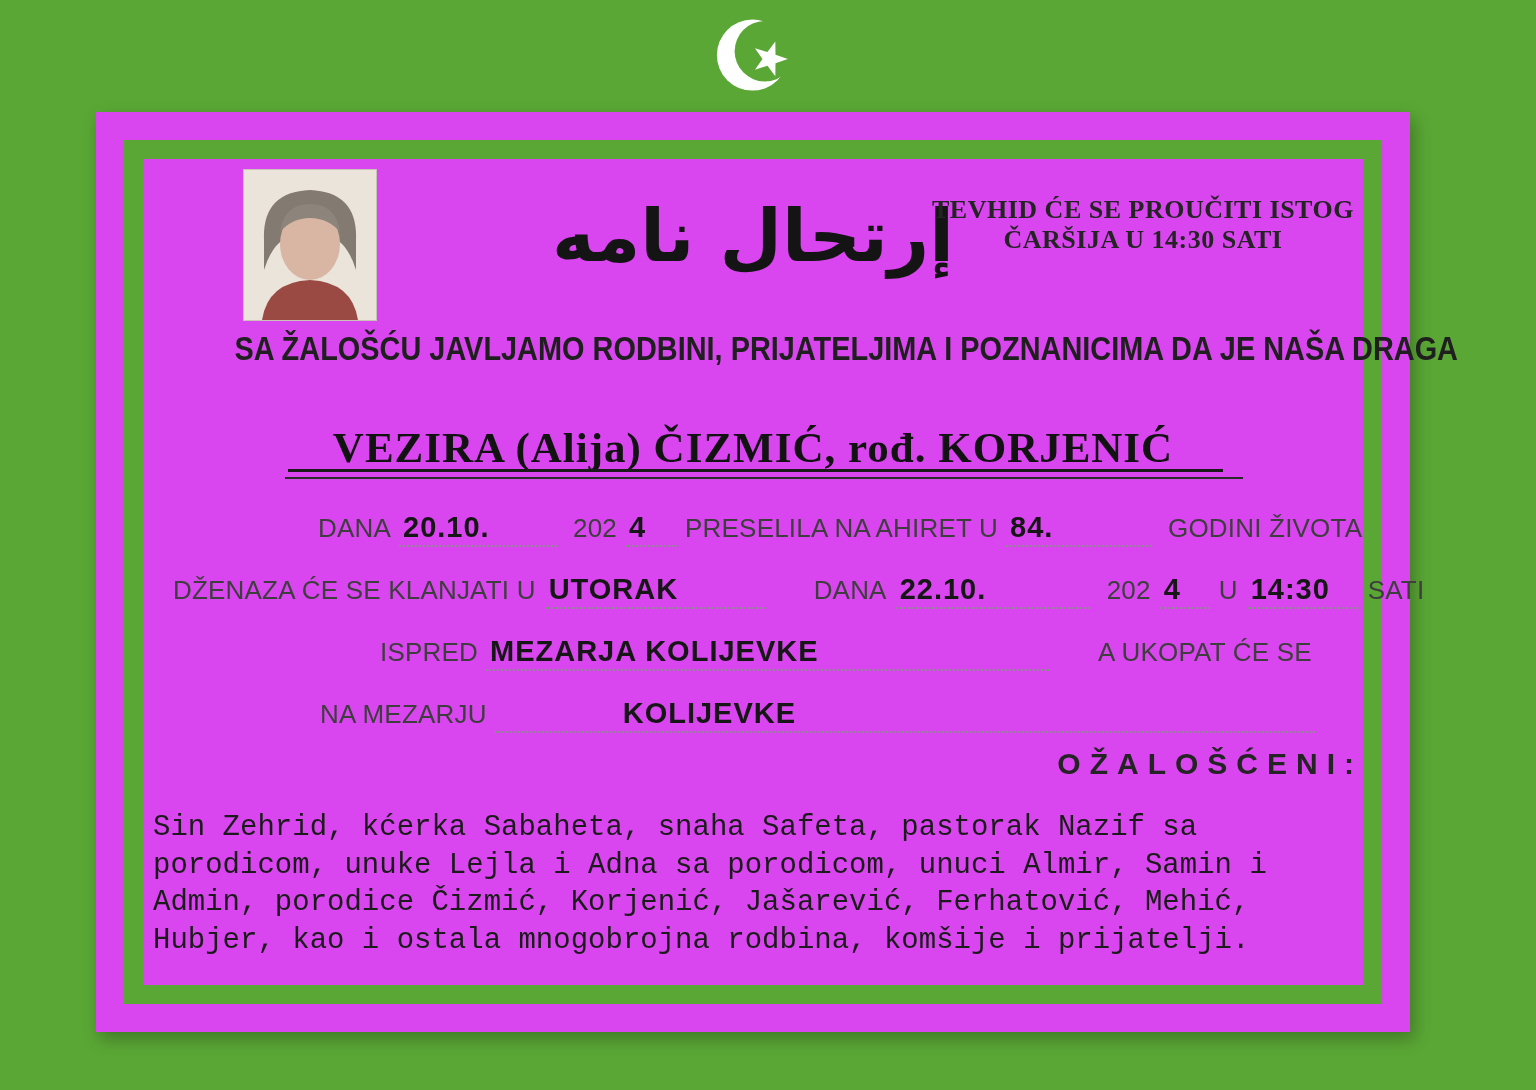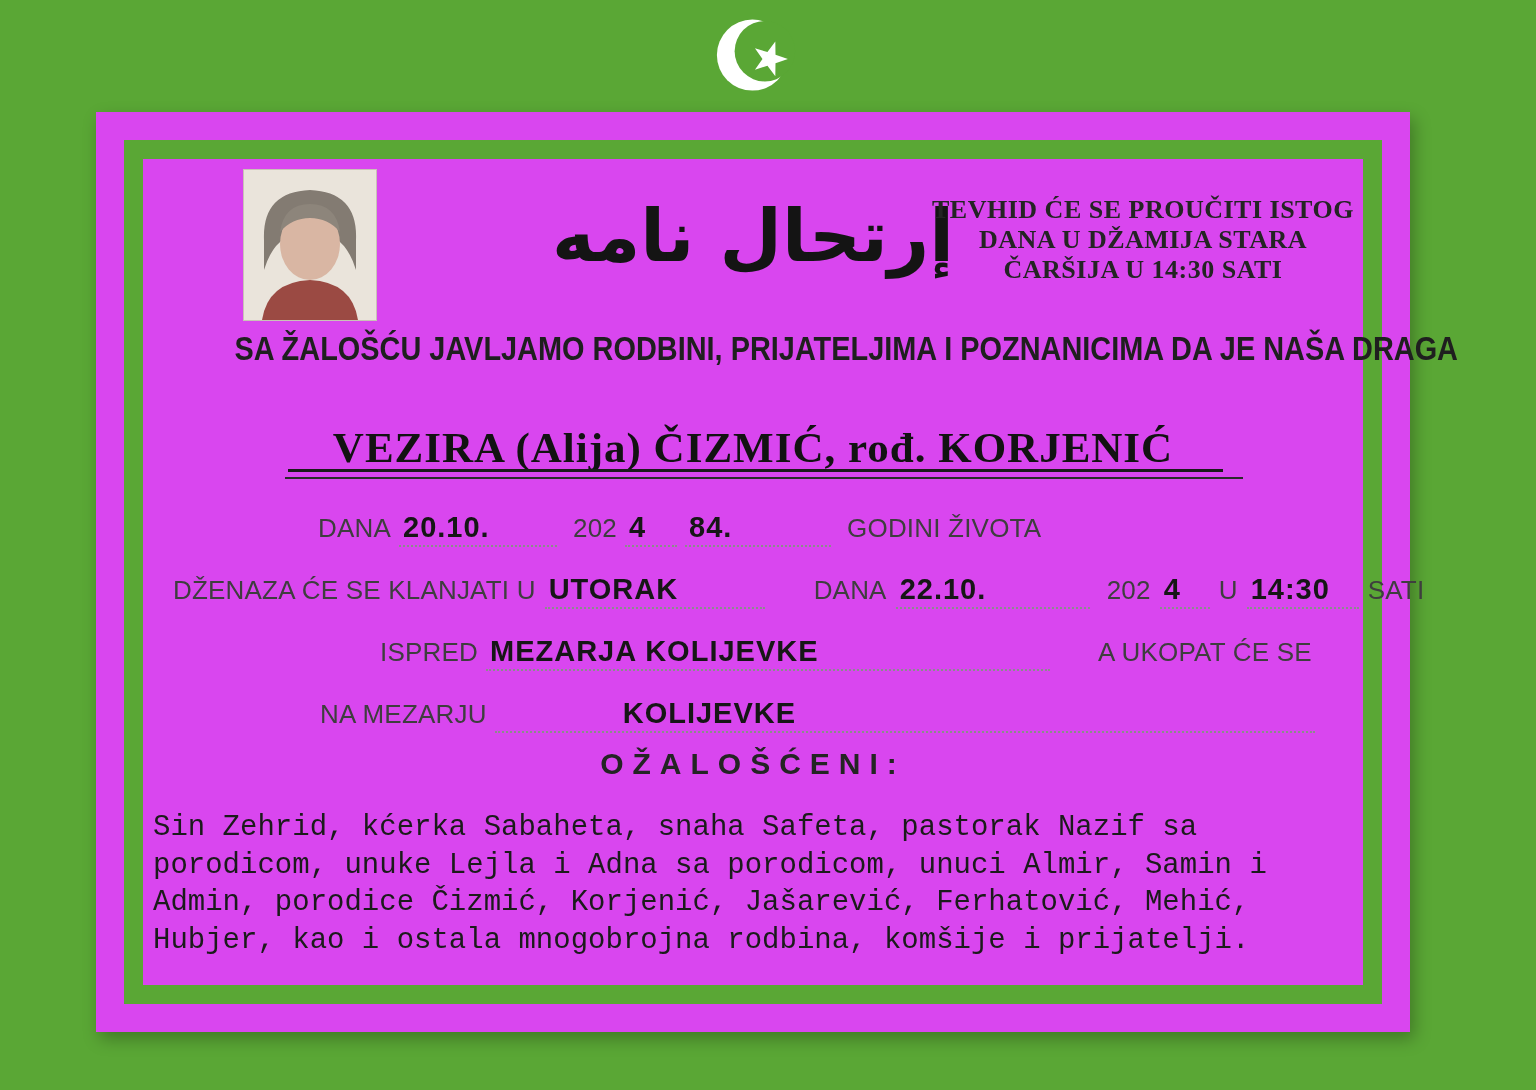--- a/index.html
+++ b/index.html
@@ -59,21 +59,21 @@
     border-bottom:2.5px dotted #8b8b8b;
     font-weight:bold;font-size:29px;color:#161616;letter-spacing:1px;
     padding:0 4px 1px 4px;
   }
   .row1{left:175px;top:352px;}
   .row2{left:30px;top:414px;gap:9px;}
   .row3{left:237px;top:476px;}
   .row4{left:177px;top:538px;}
   .slot-left{text-align:left;padding-left:128px;}
   .mourn-head{
-    position:absolute;left:0;right:0;top:588px;text-align:center;
+    position:absolute;left:0;right:0;top:588px;text-align:right;
     font-weight:bold;font-size:30px;letter-spacing:9px;color:#242424;
   }
   .mourners{
     position:absolute;left:10px;top:650px;width:1205px;
     font-family:Liberation Mono, monospace;font-size:29px;line-height:1.3;
     color:#1b1b1b;
   }
   .mr40{margin-left:40px;}
   .mr24{margin-left:8px;}
 </style>
@@ -99,35 +99,35 @@
         <ellipse cx="66" cy="74" rx="30" ry="36" fill="#d9b6a3"></ellipse>
         <path d="M36 62 Q40 34 66 34 Q92 34 96 62 Q84 48 66 48 Q48 48 36 62 Z" fill="#8d857b"></path>
         <path d="M18 150 Q24 112 66 110 Q108 112 114 150 Z" fill="#9b4a43"></path>
       </svg>
     </div>
 
     <div class="arabic">إرتحال نامه</div>
 
     <div class="tevhid">
       <div>TEVHID ĆE SE PROUČITI ISTOG</div>
-      <div>DANA U DŽAMIJA STARA</div>
       <div>ČARŠIJA U 14:30 SATI</div>
     </div>
 
     <div class="intro">SA ŽALOŠĆU JAVLJAMO RODBINI, PRIJATELJIMA I POZNANICIMA DA JE NAŠA DRAGA</div>
 
     <div class="name">VEZIRA (Alija) ČIZMIĆ, rođ. KORJENIĆ</div>
     <div class="rule-thick"></div>
     <div class="rule-thin"></div>
 
     <div class="row row1">
       <span class="lbl">DANA</span>
       <span class="slot" style="width:150px">20.10.</span>
       <span class="lbl mr24">202</span>
       <span class="slot" style="width:44px">4</span>
+      <span class="lbl">PRESELILA NA AHIRET U</span>
       <span class="slot" style="width:138px">84.</span>
       <span class="lbl mr24">GODINI ŽIVOTA</span>
     </div>
 
     <div class="row row2">
       <span class="lbl">DŽENAZA ĆE SE KLANJATI U</span>
       <span class="slot" style="width:212px">UTORAK</span>
       <span class="lbl mr40">DANA</span>
       <span class="slot" style="width:186px">22.10.</span>
       <span class="lbl mr24">202</span>

